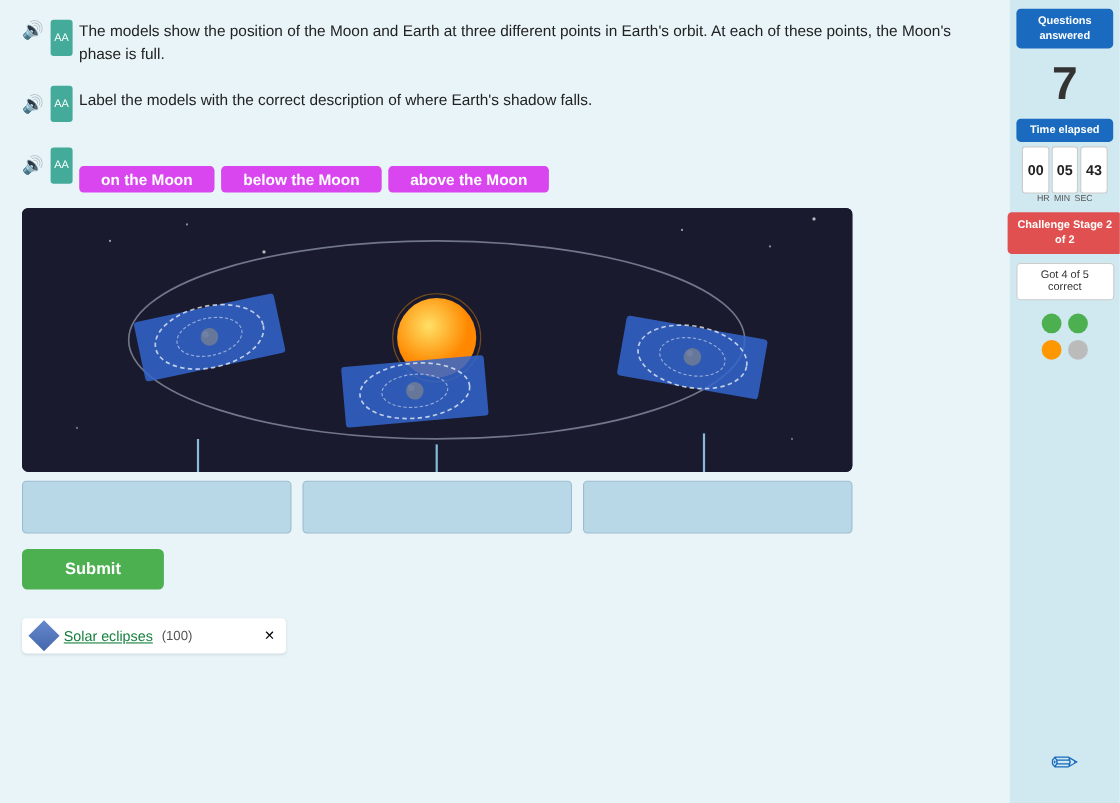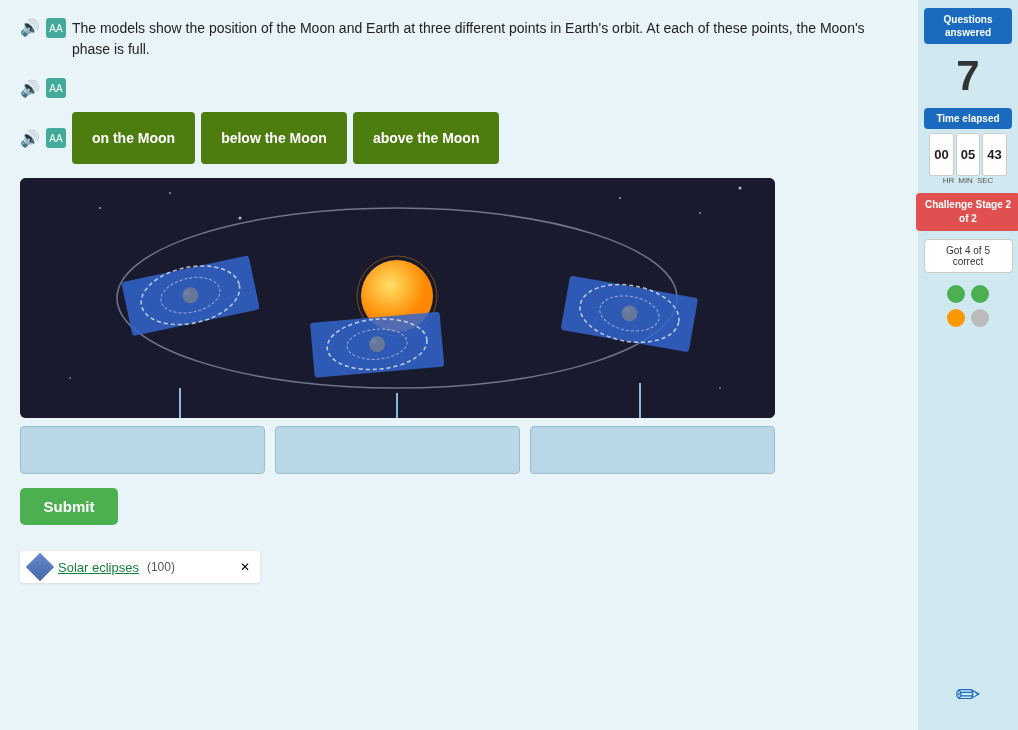--- a/index.html
+++ b/index.html
@@ -37,21 +37,21 @@
 
     .speaker-icon {
       color: #333;
       font-size: 16px;
       cursor: pointer;
       flex-shrink: 0;
     }
 
     .accessibility-icon {
       width: 20px;
-      height: 20px;
+      height: 33px;
       background: #4a9;
       border-radius: 3px;
       display: inline-flex;
       align-items: center;
       justify-content: center;
       color: white;
       font-size: 10px;
       flex-shrink: 0;
     }
 
@@ -66,29 +66,30 @@
 
     
     .answer-buttons-row {
       display: flex;
       align-items: center;
       gap: 6px;
       margin-bottom: 14px;
     }
 
     .answer-btn {
-      background: #4d7c0f;
+      background: #d946ef;
       color: white;
       border: none;
       border-radius: 4px;
-      padding: 18px 20px;
+      padding: 4px 20px;
       font-size: 14px;
       font-weight: bold;
       cursor: pointer;
       white-space: nowrap;
+      margin-top: 26px;
     }
 
     
     .diagram-container {
       background: #1a1a2e;
       border-radius: 6px;
       width: 755px;
       height: 240px;
       position: relative;
       overflow: hidden;
@@ -114,21 +115,21 @@
     
     .submit-btn {
       background: #4caf50;
       color: white;
       border: none;
       border-radius: 5px;
       padding: 10px 22px;
       font-size: 15px;
       font-weight: bold;
       cursor: pointer;
-      width: 98px;
+      width: 129px;
       margin-bottom: 16px;
     }
 
     
     .work-it-out {
       text-align: center;
       margin-top: 4px;
     }
 
     .work-it-out-title {
@@ -312,20 +313,21 @@
 
   <div class="header-row">
     <span class="speaker-icon">🔊</span>
     <span class="accessibility-icon">AA</span>
     <span class="header-text">The models show the position of the Moon and Earth at three different points in Earth's orbit. At each of these points, the Moon's phase is full.</span>
   </div>
 
   <div class="instruction-row">
     <span class="speaker-icon">🔊</span>
     <span class="accessibility-icon">AA</span>
+    <span class="header-text">Label the models with the correct description of where Earth's shadow falls.</span>
   </div>
 
   <div class="answer-buttons-row">
     <span class="speaker-icon">🔊</span>
     <span class="accessibility-icon">AA</span>
     <button class="answer-btn">on the Moon</button>
     <button class="answer-btn">below the Moon</button>
     <button class="answer-btn">above the Moon</button>
   </div>
 

